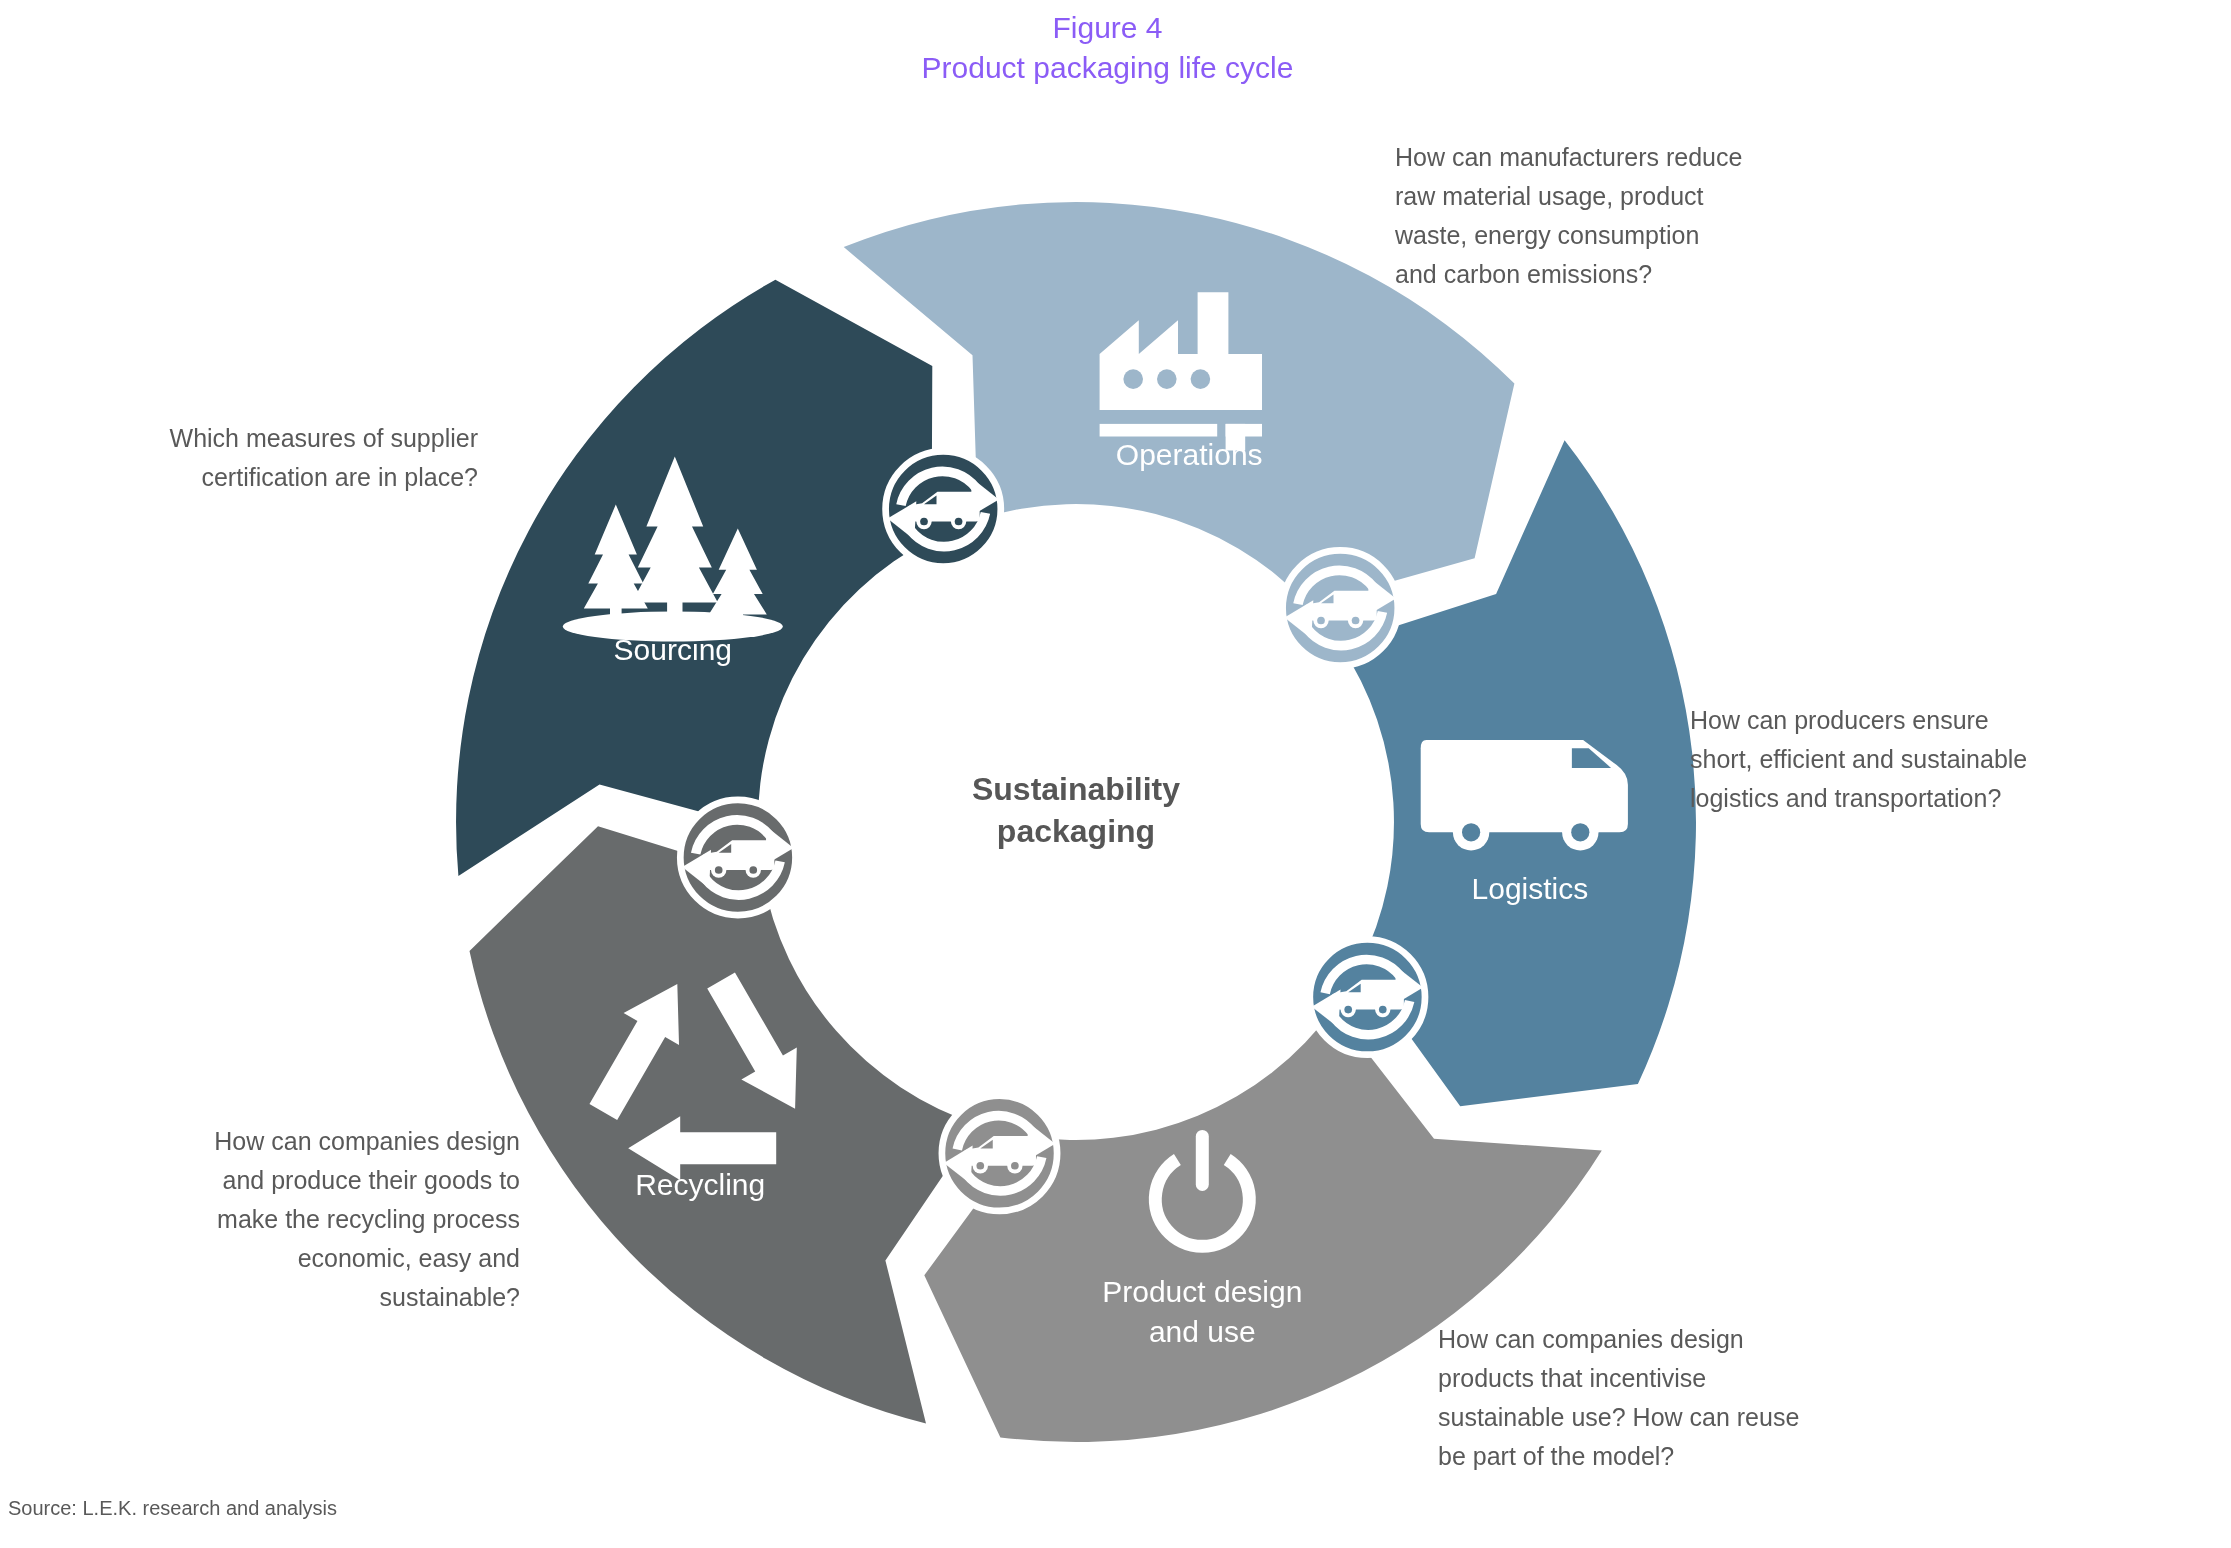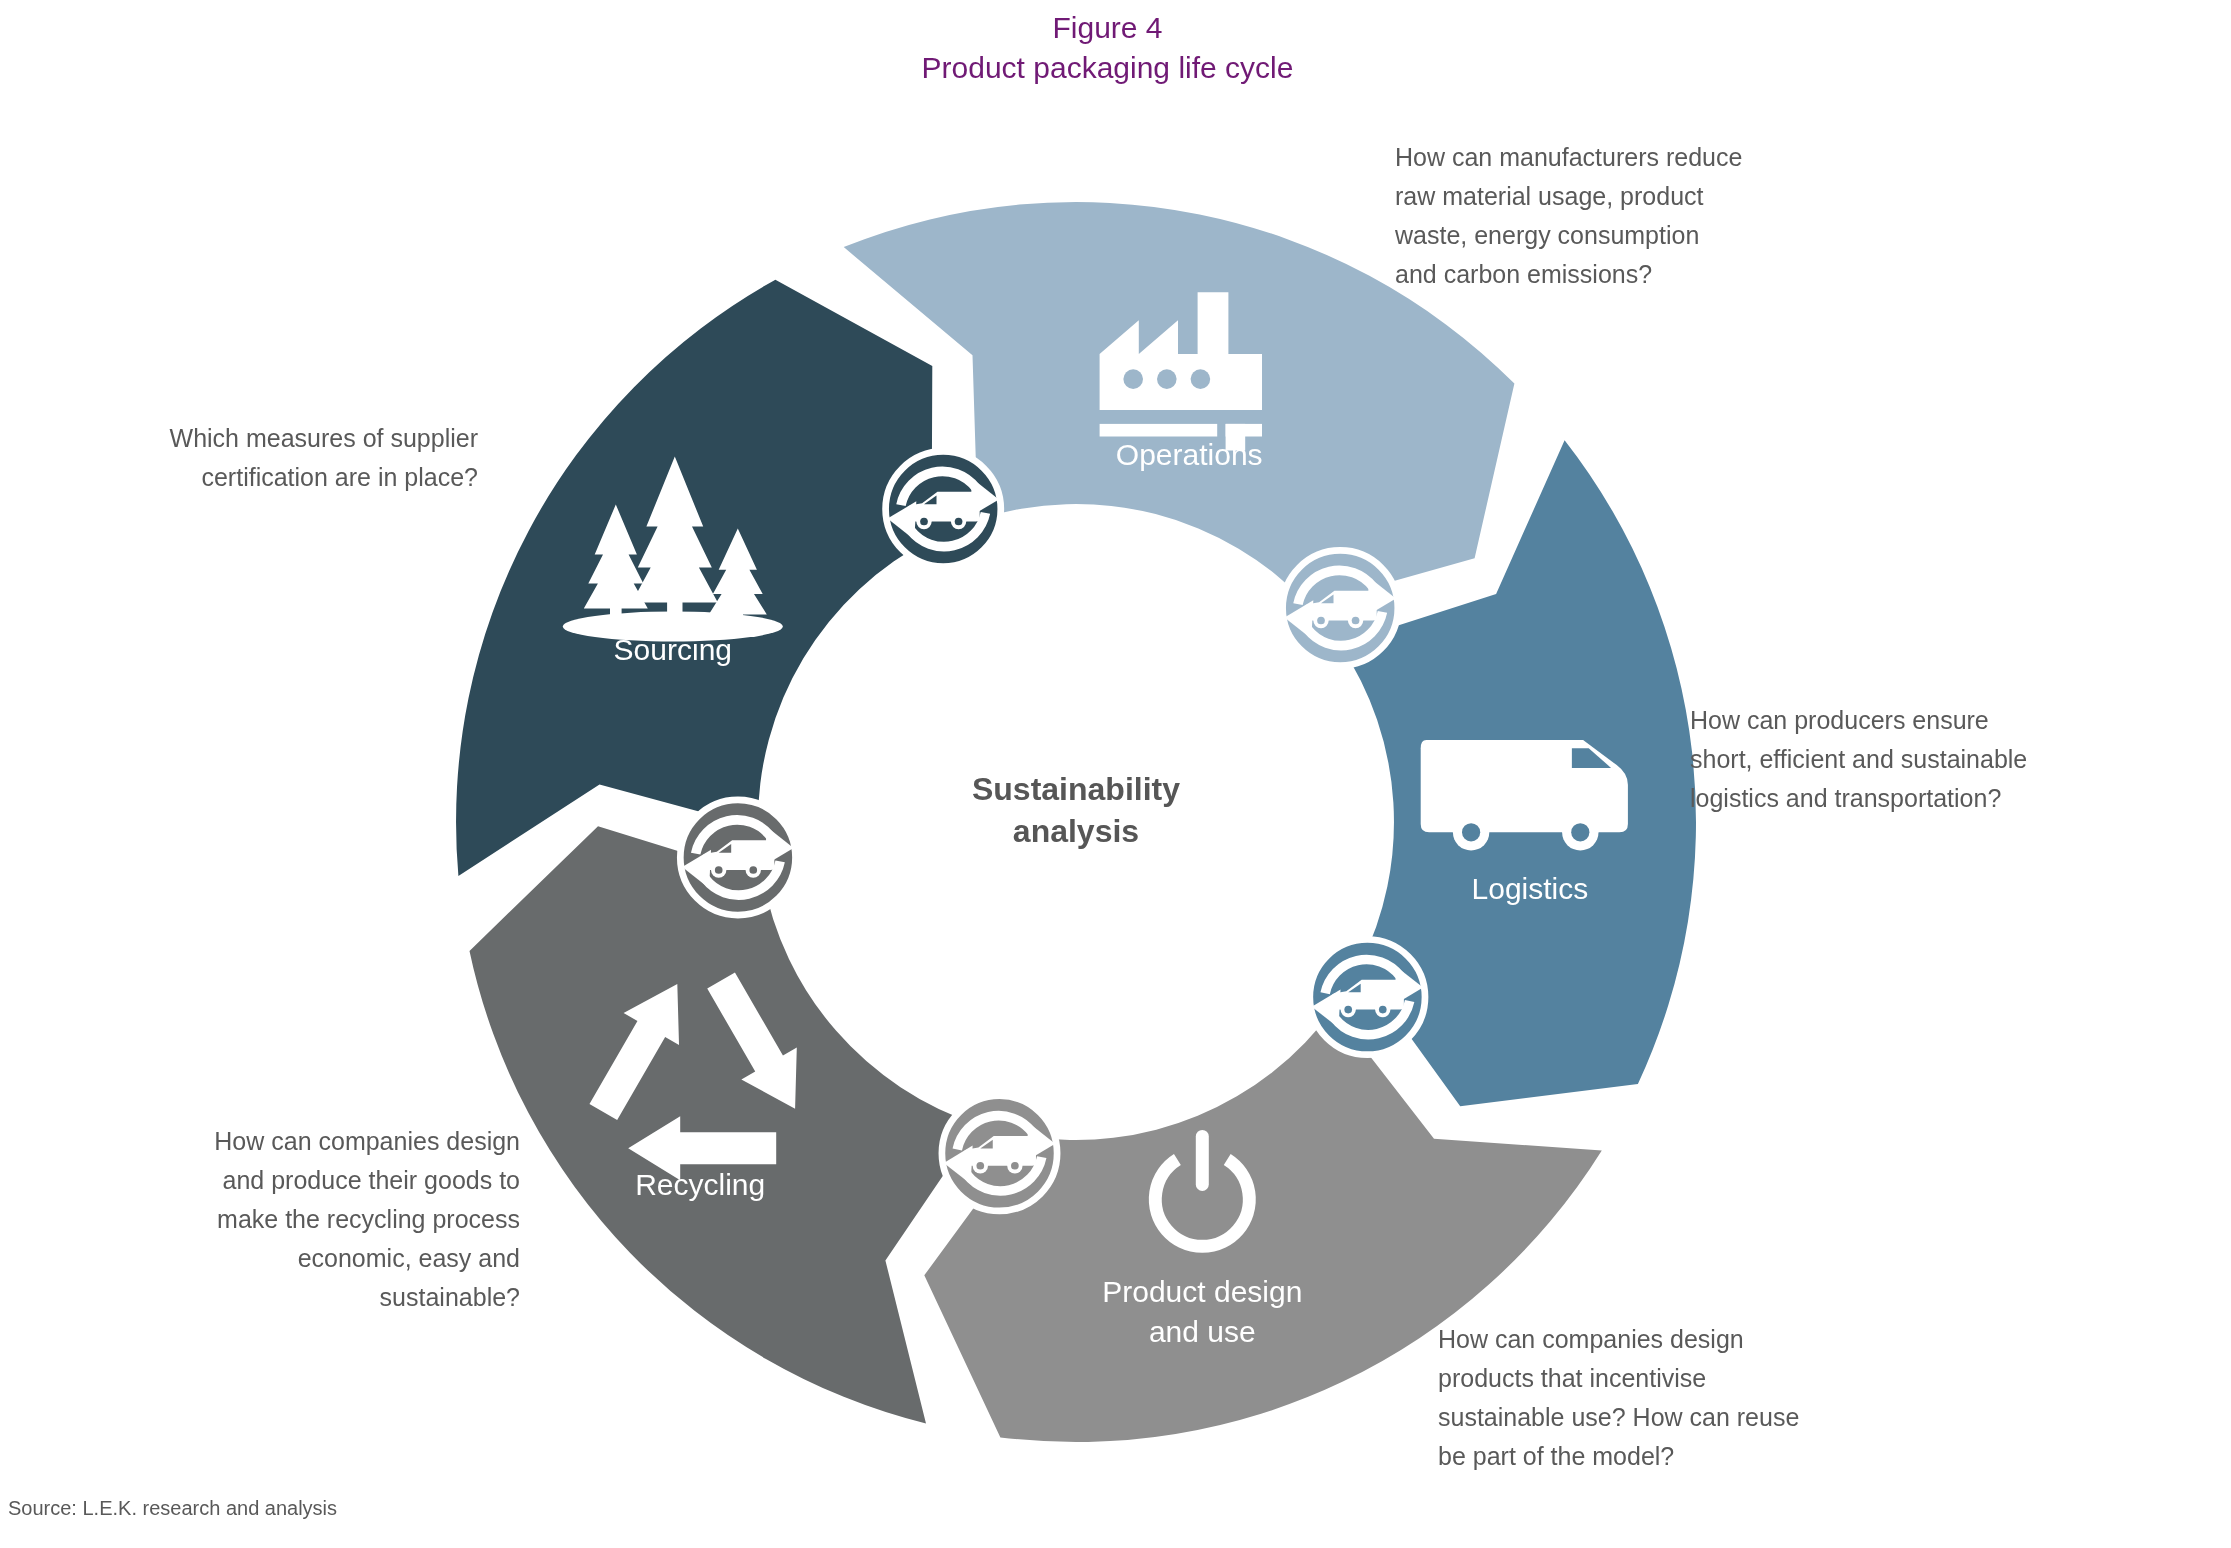--- a/index.html
+++ b/index.html
@@ -1,20 +1,20 @@
 <!DOCTYPE html>
 <html><head>
 <meta charset="utf-8">
 <style>
   html,body{margin:0;padding:0;background:#fff;}
   .canvas{
     position:relative;width:2231px;height:1548px;background:#fff;
     font-family:"Liberation Sans", sans-serif;color:#595959;overflow:hidden;
   }
-  .fig-head{position:absolute;top:8px;left:0;right:16px;text-align:center;font-size:30px;line-height:40px;color:#701a75;}
+  .fig-head{position:absolute;top:8px;left:0;right:16px;text-align:center;font-size:30px;line-height:40px;color:#8b5cf6;}
   .ring-svg{position:absolute;left:380px;top:170px;}
   .center-label{
     position:absolute;left:1076px;top:768px;transform:translateX(-50%);
     text-align:center;font-size:32px;line-height:42px;font-weight:700;color:#565656;white-space:pre-line;
   }
   .q{position:absolute;font-size:25px;line-height:39px;color:#595959;white-space:pre-line;}
   .q.right{text-align:right;}
   .q p{margin:0 0 14px 0;}
   .q p:last-child{margin:0;}
   .source-line{position:absolute;left:8px;top:1497px;font-size:20px;color:#595959;}
@@ -133,21 +133,21 @@
         <path d="M38,-18 L-6,-18 L-22,-6 L-34,-4 Q-38,-3 -38,1 L-38,9 Q-38,13 -34,13 L34,13 Q38,13 38,9 Z" fill="#FFFFFF"></path>
         <path d="M-7,-14 L-7,-5 L-20,-5 Z" fill="#686B6C"></path>
         <circle cx="-20" cy="13" r="8" fill="#FFFFFF"></circle>
         <circle cx="-20" cy="13" r="4" fill="#686B6C"></circle>
         <circle cx="16" cy="13" r="8" fill="#FFFFFF"></circle>
         <circle cx="16" cy="13" r="4" fill="#686B6C"></circle>
       </g>
     </svg>
 
   <div class="center-label">Sustainability
-analysis</div>
+packaging</div>
 
   <div class="q" style="left:1395px;top:138px;">How can manufacturers reduce
 raw material usage, product
 waste, energy consumption
 and carbon emissions?</div>
 
   <div class="q" style="left:1690px;top:701px;">How can producers ensure
 short, efficient and sustainable
 logistics and transportation?</div>
 

